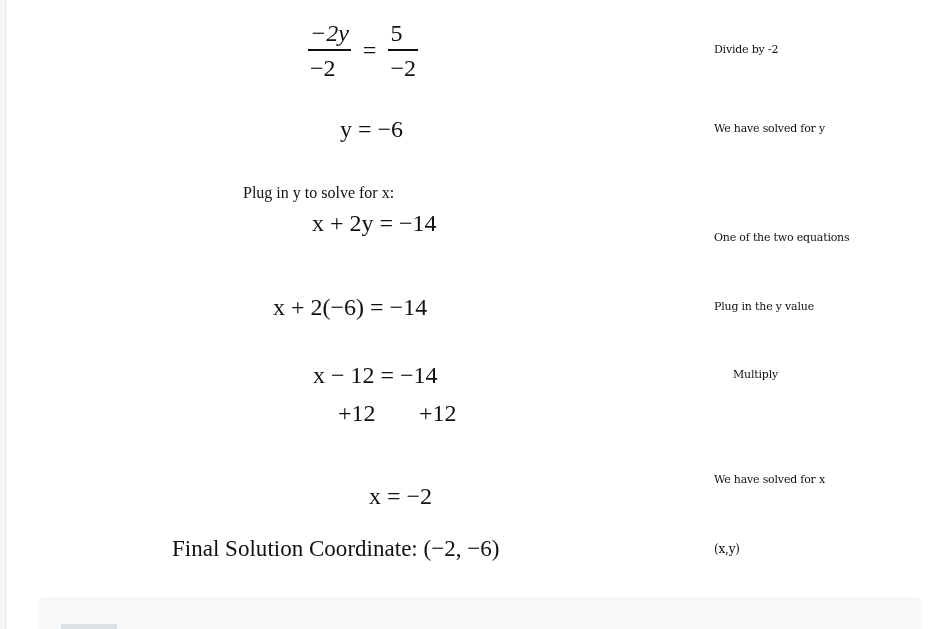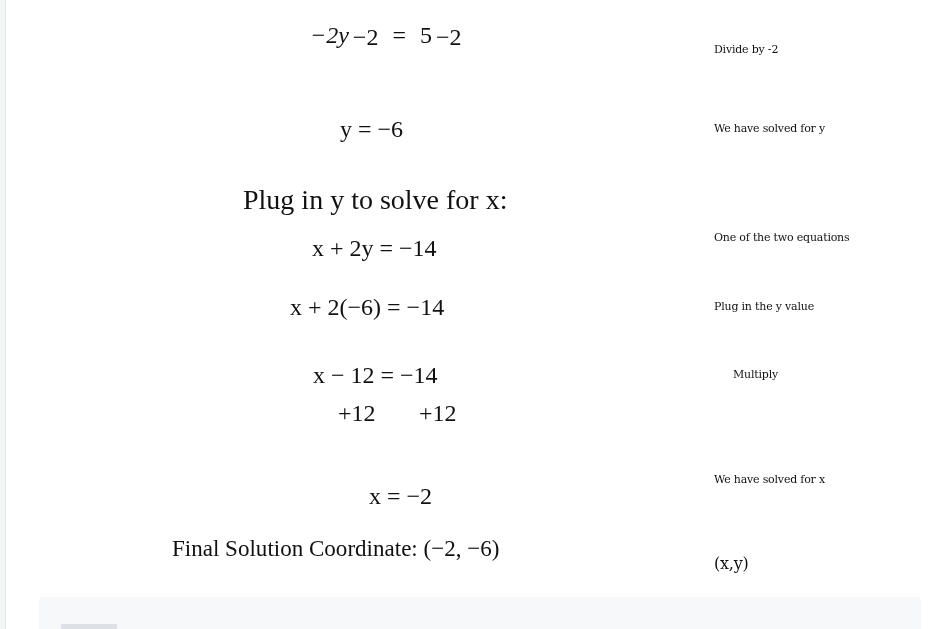--- a/index.html
+++ b/index.html
@@ -9,26 +9,26 @@
     }
     .left-rule {
       position: absolute; left: 0; top: 0; bottom: 0; width: 5px;
       background: #f4f5f7; border-right: 1px solid #e4e6ea;
     }
     .math { position: absolute; font-family: "Liberation Serif", "DejaVu Serif", serif; font-size: 24px; color: #111; white-space: nowrap; }
     .note {
       position: absolute; left: 714px; font-family: "DejaVu Serif", serif;
       font-size: 11px; color: #111; white-space: nowrap; letter-spacing: -0.2px;
     }
-    .frac { display: inline-flex; align-items: flex-end; vertical-align: middle; }
+    .frac { display: inline-flex; flex-direction: column; align-items: flex-start; vertical-align: middle; }
     .frac .num { padding: 0 2px 2px; }
     .frac .bar { width: 100%; height: 1.5px; background: #111; }
     .frac .den { padding: 4px 2px 0; }
     .eq-row { display: flex; align-items: center; gap: 12px; }
-    .heading { position: absolute; font-family: "Liberation Serif", "DejaVu Serif", serif; font-size: 28px; color: #111; white-space: nowrap; }
+    .heading { position: absolute; font-family: "Liberation Serif", "DejaVu Serif", serif; font-size: 16px; color: #111; white-space: nowrap; }
     .final { position: absolute; font-family: "Liberation Serif", "DejaVu Serif", serif; font-size: 24px; color: #111; white-space: nowrap; transform: scaleX(0.96); transform-origin: left; }
     .bottom-panel {
       position: absolute; left: 39px; top: 597px; width: 882px; height: 40px;
       background: #f7f8fa; border-radius: 4px;
     }
     .bottom-panel .stub {
       position: absolute; left: 22px; top: 27px; width: 56px; height: 6px;
       background: #c9ccd2; border-radius: 1px; opacity: .55;
     }
   </style>
@@ -50,35 +50,35 @@
     <span class="den">−2</span>
   </span>
 </div>
 <div class="note" style="top:43px;">Divide by -2</div>
 
 <div class="math" style="left:340px; top:116px;">y = −6</div>
 <div class="note" style="top:122px;">We have solved for y</div>
 
 <div class="heading" style="left:243px; top:184px;">Plug in y to solve for x:</div>
 
-<div class="math" style="left:312px; top:235px;">x + 2y = −14</div>
+<div class="math" style="left:312px; top:210px;">x + 2y = −14</div>
 <div class="note" style="top:231px;">One of the two equations</div>
 
-<div class="math" style="left:273px; top:294px;margin-left:17px;">x + 2(−6) = −14</div>
+<div class="math" style="left:273px; top:294px;">x + 2(−6) = −14</div>
 <div class="note" style="top:300px;">Plug in the y value</div>
 
 <div class="math" style="left:313px; top:362px;text-align:right;">x − 12 = −14</div>
 <div class="math" style="left:338px; top:400px;">+12</div>
 <div class="math" style="left:419px; top:400px;">+12</div>
 <div class="note" style="top:368px;margin-left:19px;">Multiply</div>
 
 <div class="math" style="left:369px; top:467px;margin-top:16px;">x = −2</div>
 <div class="note" style="top:473px;">We have solved for x</div>
 
 <div class="final" style="left:172px; top:535px;">
   <span>Final Solution Coordinate:</span>
   <span>(−2, −6)</span>
 </div>
-<div class="note" style="top:542px; font-size:16px;margin-top:12px;">(x,y)</div>
+<div class="note" style="top:542px; font-size:12px;">(x,y)</div>
 
 <div class="bottom-panel">
   <div class="stub"></div>
 </div>
 
 </body></html>

